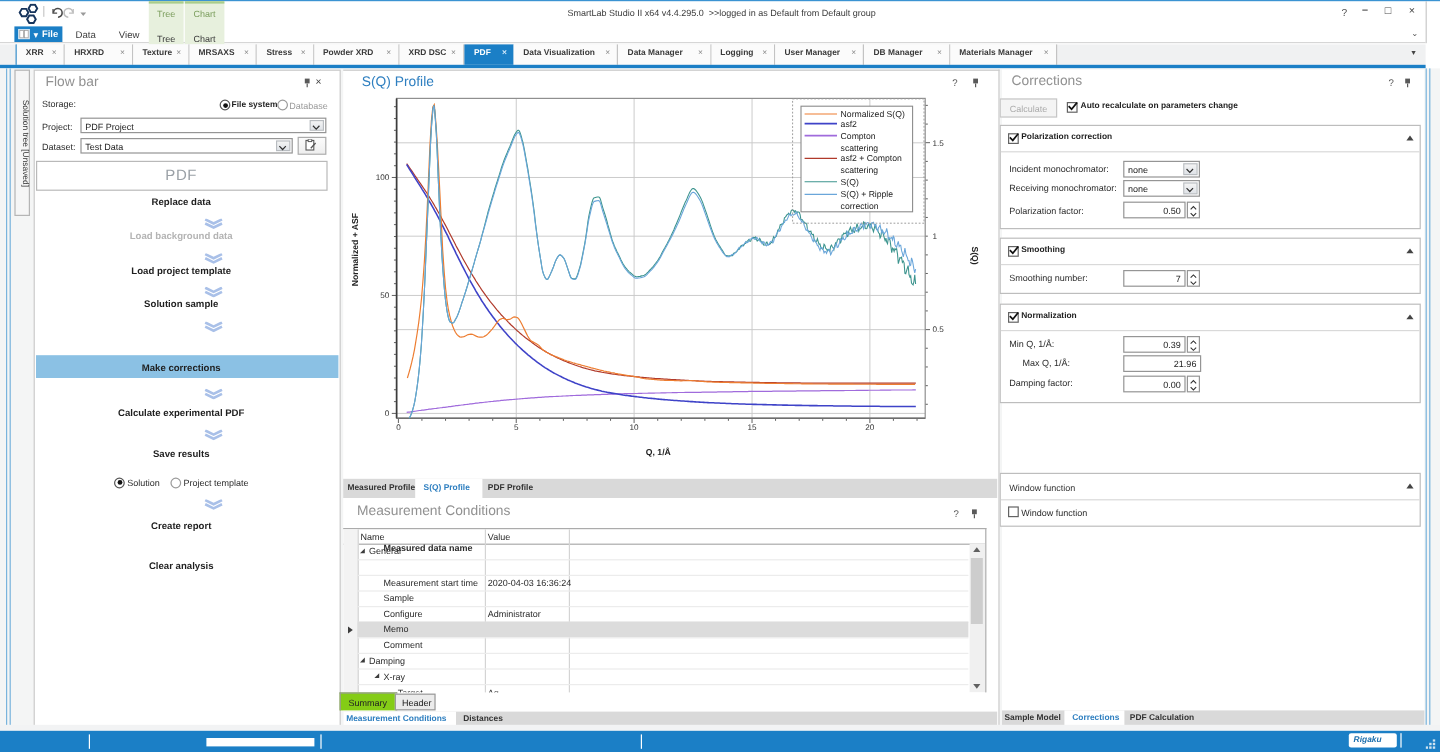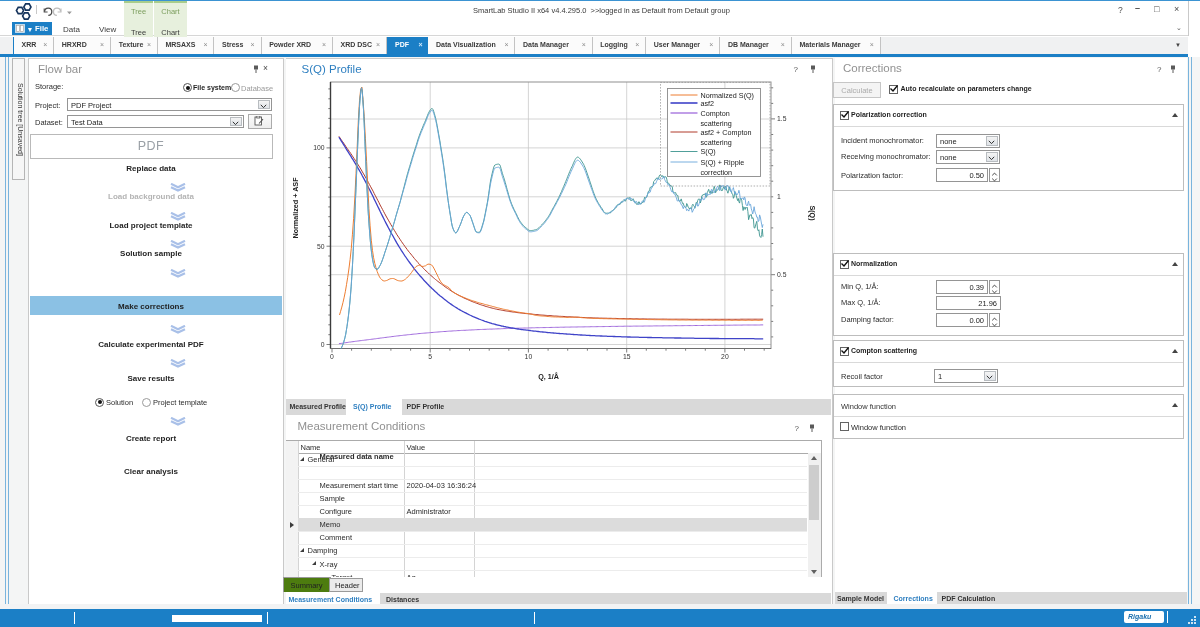--- a/index.html
+++ b/index.html
@@ -379,21 +379,21 @@
         <div class="lbl" style="left:46px;top:132.0px;">Target</div>
         <div class="lbl" style="left:121px;top:132.0px;">Ag</div>
         <div class="abs" style="left:522px;top:12.5px;width:13px;height:124px;background:#f0f0f0;">
           <div style="position:absolute;left:3px;top:3px;width:0;height:0;border-left:3.5px solid transparent;border-right:3.5px solid transparent;border-bottom:4px solid #606060;"></div>
           <div style="position:absolute;left:3px;bottom:3px;width:0;height:0;border-left:3.5px solid transparent;border-right:3.5px solid transparent;border-top:4px solid #606060;"></div>
           <div style="position:absolute;left:1.5px;top:12px;width:10px;height:55px;background:#cdcdcd;"></div>
         </div>
       </div>
 
 <div class="abs" style="left:0;top:518.5px;width:545px;height:14px;background:#fff;"></div>
-<div class="abs" style="left:-3px;top:518.5px;width:46px;height:13.5px;background:#4d7c0f;border:1px solid #9a9a9a;border-bottom:none;">
+<div class="abs" style="left:-3px;top:518.5px;width:46px;height:13.5px;background:#84cc16;border:1px solid #9a9a9a;border-bottom:none;">
 <span style="position:absolute;left:7px;top:3px;font-size:7.5px;color:#222;">Summary</span>
       </div>
 <div class="abs" style="left:43.5px;top:519px;width:32px;height:12px;background:#ebebeb;border:1px solid #9a9a9a;">
 <span style="position:absolute;left:5px;top:2.5px;font-size:7.5px;color:#222;">Header</span>
       </div>
 
 <div class="strip" style="left:0;top:534px;width:545px;height:13px;background:#d9d9d9;">
 <div class="it" style="left:0;width:94px;background:#fff;">
           <span style="position:absolute;left:3px;top:3px;font-weight:bold;color:#2e7fc0;">Measurement Conditions</span>
         </div>
@@ -449,68 +449,67 @@
       </div>
       <div class="lbl" style="left:7px;top:66px;">Polarization factor:</div>
       <div class="spin" style="left:102px;top:63.5px;width:50px;height:12px;">
         <span class="t">0.50</span>
       </div>
       <div class="spinbtn" style="left:155px;top:63.5px;height:12px;"><svg width="9" height="12" viewBox="0 0 9 12">
           <path d="M2.2 4.4 L4.5 2.1 L6.8 4.4" fill="none" stroke="#333" stroke-width="0.9"></path>
           <path d="M2.2 7.6 L4.5 9.9 L6.8 7.6" fill="none" stroke="#333" stroke-width="0.9"></path>
         </svg></div>
     </div>
+<div class="gbox" style="top:197.5px;height:45px;">
+      <div class="hd"></div>
+      <div class="cb" style="left:6px;top:6px;">
+        <svg width="10" height="10" viewBox="0 0 10 10">
+          <path d="M1.5 4.5 L4 7 L8.5 1.5" fill="none" stroke="#111" stroke-width="1.4"></path>
+        </svg>
+      </div>
+      <div class="blbl" style="left:17px;top:6.5px;">Smoothing</div>
+      <div class="arr"></div>
+      <div class="lbl" style="left:7px;top:28.5px;">Smoothing number:</div>
+      <div class="spin" style="left:102px;top:26px;width:50px;height:12px;">
+        <span class="t">7</span>
+      </div>
+      <div class="spinbtn" style="left:155px;top:26px;height:12px;"><svg width="9" height="12" viewBox="0 0 9 12">
+          <path d="M2.2 4.4 L4.5 2.1 L6.8 4.4" fill="none" stroke="#333" stroke-width="0.9"></path>
+          <path d="M2.2 7.6 L4.5 9.9 L6.8 7.6" fill="none" stroke="#333" stroke-width="0.9"></path>
+        </svg></div>
+    </div>
 <div class="gbox" style="top:252.5px;height:81px;">
       <div class="hd"></div>
       <div class="cb" style="left:6px;top:6px;">
         <svg width="10" height="10" viewBox="0 0 10 10">
           <path d="M1.5 4.5 L4 7 L8.5 1.5" fill="none" stroke="#111" stroke-width="1.4"></path>
         </svg>
       </div>
       <div class="blbl" style="left:17px;top:6.5px;">Normalization</div>
       <div class="arr"></div>
       <div class="lbl" style="left:7px;top:28.5px;">Min Q, 1/Å:</div>
       <div class="spin" style="left:102px;top:26px;width:50px;height:12px;">
         <span class="t">0.39</span>
       </div>
       <div class="spinbtn" style="left:155px;top:26px;height:12px;"><svg width="9" height="12" viewBox="0 0 9 12">
           <path d="M2.2 4.4 L4.5 2.1 L6.8 4.4" fill="none" stroke="#333" stroke-width="0.9"></path>
           <path d="M2.2 7.6 L4.5 9.9 L6.8 7.6" fill="none" stroke="#333" stroke-width="0.9"></path>
         </svg></div>
-      <div class="lbl" style="left:7px;top:44.5px;">Max Q, 1/Å:</div>
+      <div class="lbl" style="left:18px;top:44.5px;">Max Q, 1/Å:</div>
       <div class="spin" style="left:102px;top:42.5px;width:63px;height:12px;">
         <span class="t">21.96</span>
       </div>
       <div class="lbl" style="left:7px;top:61.5px;">Damping factor:</div>
       <div class="spin" style="left:102px;top:59px;width:50px;height:12px;">
         <span class="t">0.00</span>
       </div>
       <div class="spinbtn" style="left:155px;top:59px;height:12px;"><svg width="9" height="12" viewBox="0 0 9 12">
           <path d="M2.2 4.4 L4.5 2.1 L6.8 4.4" fill="none" stroke="#333" stroke-width="0.9"></path>
           <path d="M2.2 7.6 L4.5 9.9 L6.8 7.6" fill="none" stroke="#333" stroke-width="0.9"></path>
         </svg></div>
-    </div>
-<div class="gbox" style="top:339.5px;height:45px;">
-      <div class="hd"></div>
-      <div class="cb" style="left:6px;top:6px;">
-        <svg width="10" height="10" viewBox="0 0 10 10">
-          <path d="M1.5 4.5 L4 7 L8.5 1.5" fill="none" stroke="#111" stroke-width="1.4"></path>
-        </svg>
-      </div>
-      <div class="blbl" style="left:17px;top:6.5px;">Compton scattering</div>
-      <div class="arr"></div>
-      <div class="lbl" style="left:7px;top:31px;">Recoil factor</div>
-      <div class="combo" style="left:100px;top:28.5px;width:62px;height:12px;">
-        <span class="t">1</span>
-        <span class="btn">
-          <svg width="7" height="5" viewBox="0 0 7 5">
-            <path d="M0.8 0.8 L3.5 3.6 L6.2 0.8" fill="none" stroke="#333" stroke-width="1"></path>
-          </svg>
-        </span>
-      </div>
     </div>
 <div class="gbox" style="top:394px;height:42.5px;">
       <div class="hd"></div>
       <div class="lbl" style="left:7px;top:6.5px;color:#333;">Window function</div>
       <div class="arr"></div>
       <div class="cb" style="left:6px;top:27px;"></div>
       <div class="lbl" style="left:17px;top:28px;">Window function</div>
     </div>
 
 <div class="strip" style="left:835px;top:591.5px;width:352px;height:13px;background:#d9d9d9;">

